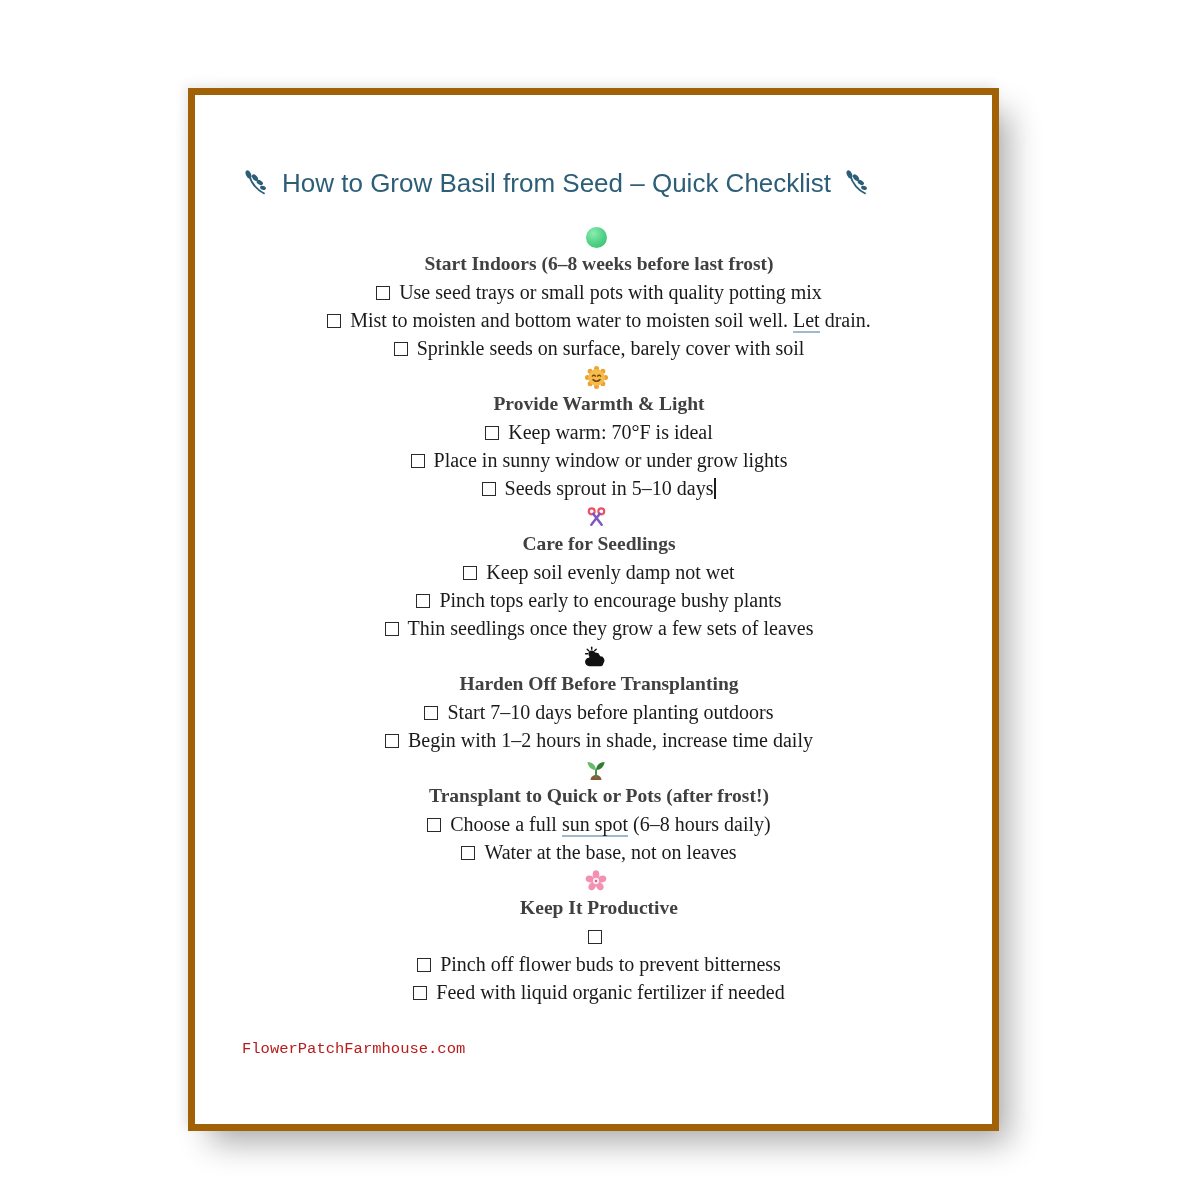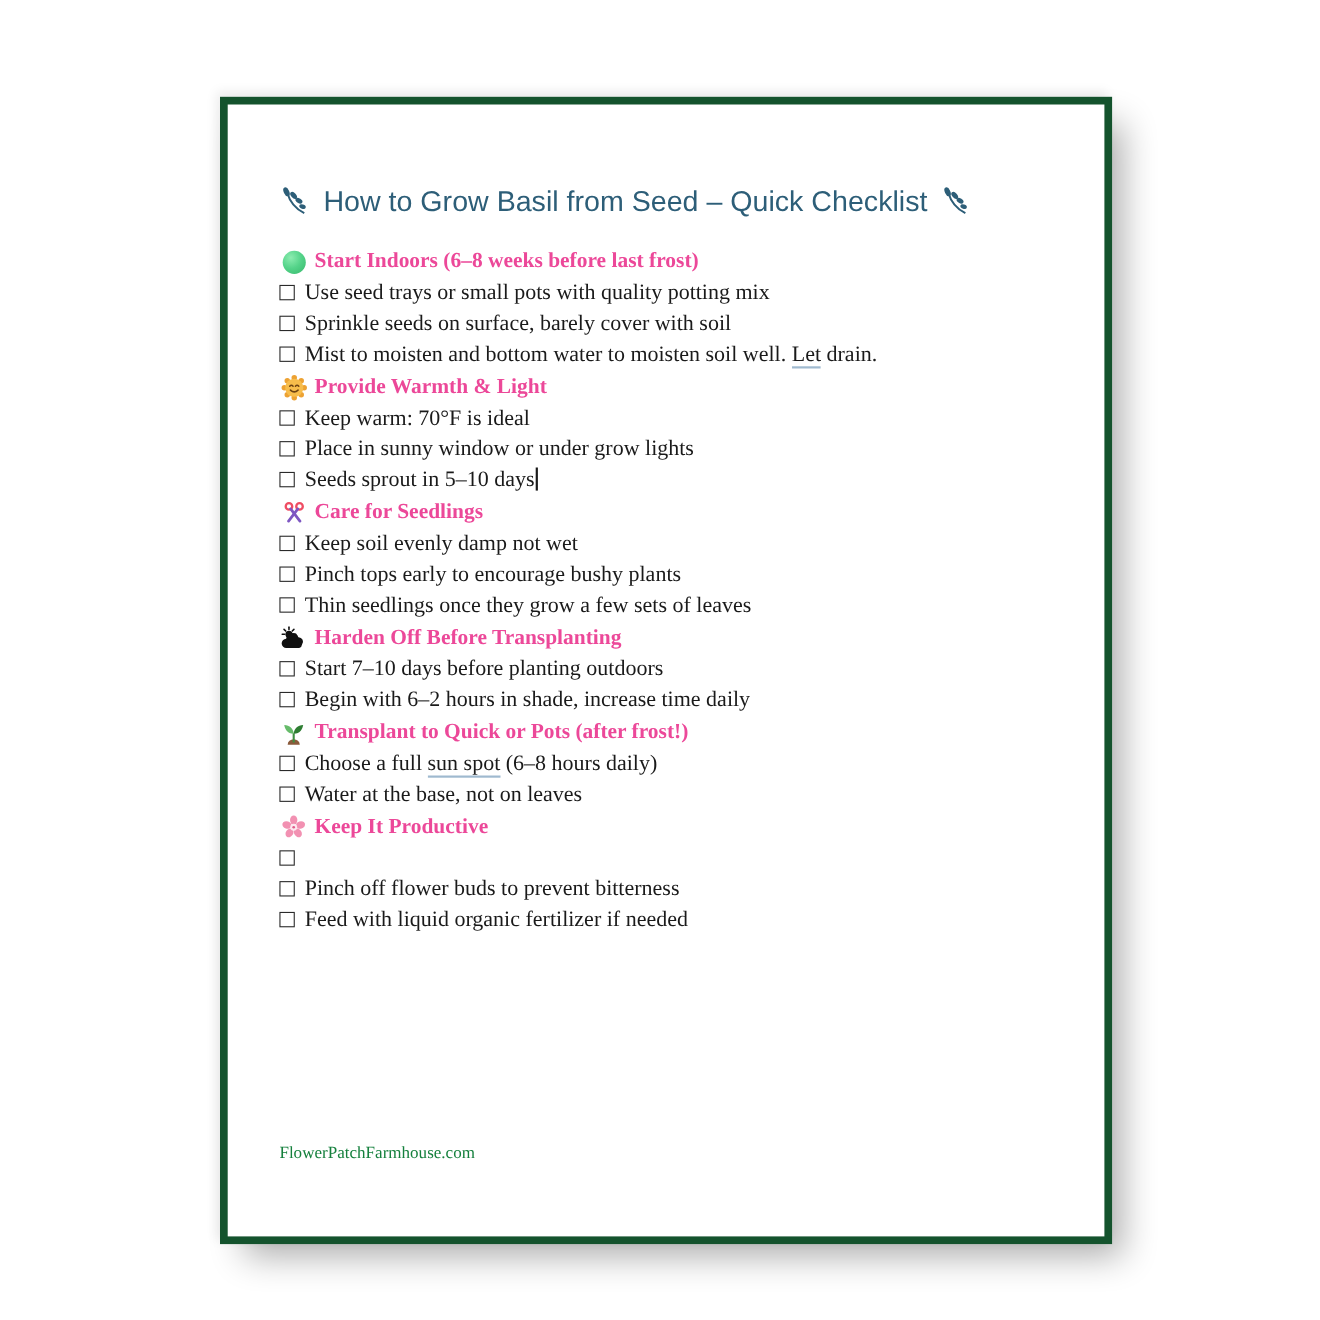--- a/index.html
+++ b/index.html
@@ -1,50 +1,51 @@
 <!DOCTYPE html>
 <html><head>
 <meta charset="utf-8">
 <style>
   html,body{margin:0;padding:0;width:1200px;height:1200px;background:#ffffff;overflow:hidden;}
   body{position:relative;font-family:"Liberation Serif", serif;}
 
   .paper{
-    position:absolute;left:200px;top:88px;width:797px;height:1029px;
-    background:#ffffff;border:7px solid #14532d;
+    position:absolute;left:188px;top:88px;width:797px;height:1029px;
+    background:#ffffff;border:7px solid #a16207;
     box-shadow:-4px -4px 10px rgba(0,0,0,0.08), 16px 18px 30px -6px rgba(0,0,0,0.32);
+    text-align:center;
   }
   .content{padding:73px 36px 0 47px;}
 
   .doc-title{
     font-family:"Liberation Sans", sans-serif;
     font-size:26px;line-height:30px;color:#2d5e78;
     display:flex;align-items:center;gap:12px;font-weight:normal;margin:0;
   }
   .title-icon{display:inline-flex;width:28px;height:28px;flex:0 0 auto;}
 
   .section{margin-top:2px;}
   .section.first{margin-top:26px;}
   .section-heading{
-    font-size:19.5px;font-weight:bold;color:#ec4899;line-height:28px;
-    display:flex;align-items:center;margin:0;
+    font-size:19.5px;font-weight:bold;color:#404040;line-height:28px;
+    display:flex;align-items:center;margin:0;flex-direction:column;
   }
   .section-icon{display:inline-flex;width:26px;height:26px;margin-right:6px;flex:0 0 auto;align-items:center;justify-content:center;}
 
   .check-item{font-size:20px;color:#1a1a1a;line-height:28px;margin:0;display:block;}
   .checkbox{
     display:inline-block;width:14px;height:14px;border:1.6px solid #2a2a2a;
     margin-right:9px;vertical-align:-1px;background:#fff;box-sizing:border-box;
   }
   .u-grammar{border-bottom:2px solid #9fb9cf;padding-bottom:0px;}
   .text-cursor{display:inline-block;width:2px;height:21px;background:#1a1a1a;vertical-align:-4px;margin-left:1px;}
 
   .footer{
     position:absolute;left:47px;top:945px;
-    font-family:Liberation Serif, serif;font-size:15.5px;color:#15803d;
+    font-family:Liberation Mono, monospace;font-size:15.5px;color:#b91c1c;
   }
   .gc{display:inline-block;width:21px;height:21px;border-radius:50%;
     background:radial-gradient(circle at 35% 30%, #8cecb0 0%, #54d389 48%, #37b86b 100%);}
 </style>
 </head>
 <body>
 
 <div class="paper">
   <div class="content">
 
@@ -78,24 +79,24 @@
       <h2 class="section-heading">
         <span class="section-icon">
             <span class="gc"></span>
           </span>
         <span>Start Indoors (6–8 weeks before last frost)</span>
       </h2>
       <div class="check-item">
         <span class="checkbox"></span><span>Use seed trays or small pots with quality potting mix</span>
       </div>
       <div class="check-item">
+        <span class="checkbox"></span><span>Mist to moisten and bottom water to moisten soil well. </span><span class="u-grammar">Let</span><span> drain.</span>
+      </div>
+      <div class="check-item">
         <span class="checkbox"></span><span>Sprinkle seeds on surface, barely cover with soil</span>
-      </div>
-      <div class="check-item">
-        <span class="checkbox"></span><span>Mist to moisten and bottom water to moisten soil well. </span><span class="u-grammar">Let</span><span> drain.</span>
       </div>
     </div>
 
     <div class="section">
       <h2 class="section-heading">
         <span class="section-icon">
           <svg viewBox="0 0 26 26" width="25" height="25">
             <g fill="#eda233">
               <circle cx="13" cy="3.6" r="2.6"></circle>
                 <circle cx="13" cy="22.4" r="2.6"></circle>
@@ -162,21 +163,21 @@
             <circle cx="8" cy="8" r="3.4" fill="#111"></circle>
             <path d="M5.6 21 a4.4 4.4 0 0 1 -0.3-8.8 a6 6 0 0 1 11.6-1.4 a4.3 4.3 0 0 1 3.4 7.1 a3.4 3.4 0 0 1 -2.6 3.1 z" fill="#111"></path>
           </svg>
         </span>
         <span>Harden Off Before Transplanting</span>
       </h2>
       <div class="check-item">
         <span class="checkbox"></span><span>Start 7–10 days before planting outdoors</span>
       </div>
       <div class="check-item">
-        <span class="checkbox"></span><span>Begin with 6–2 hours in shade, increase time daily</span>
+        <span class="checkbox"></span><span>Begin with 1–2 hours in shade, increase time daily</span>
       </div>
     </div>
 
     <div class="section">
       <h2 class="section-heading">
         <span class="section-icon">
           <svg viewBox="0 0 24 24" width="24" height="24">
             <path d="M6.5 23 a5.5 5 0 0 1 11 0 z" fill="#8a5a3b"></path>
             <path d="M12 21 V12.5" stroke="#3e8e41" stroke-width="1.9"></path>
             <path d="M12 13 C6 13 3.8 8 3.4 5 C8.4 5.2 11.6 8 12 13 z" fill="#66bb6a"></path>

